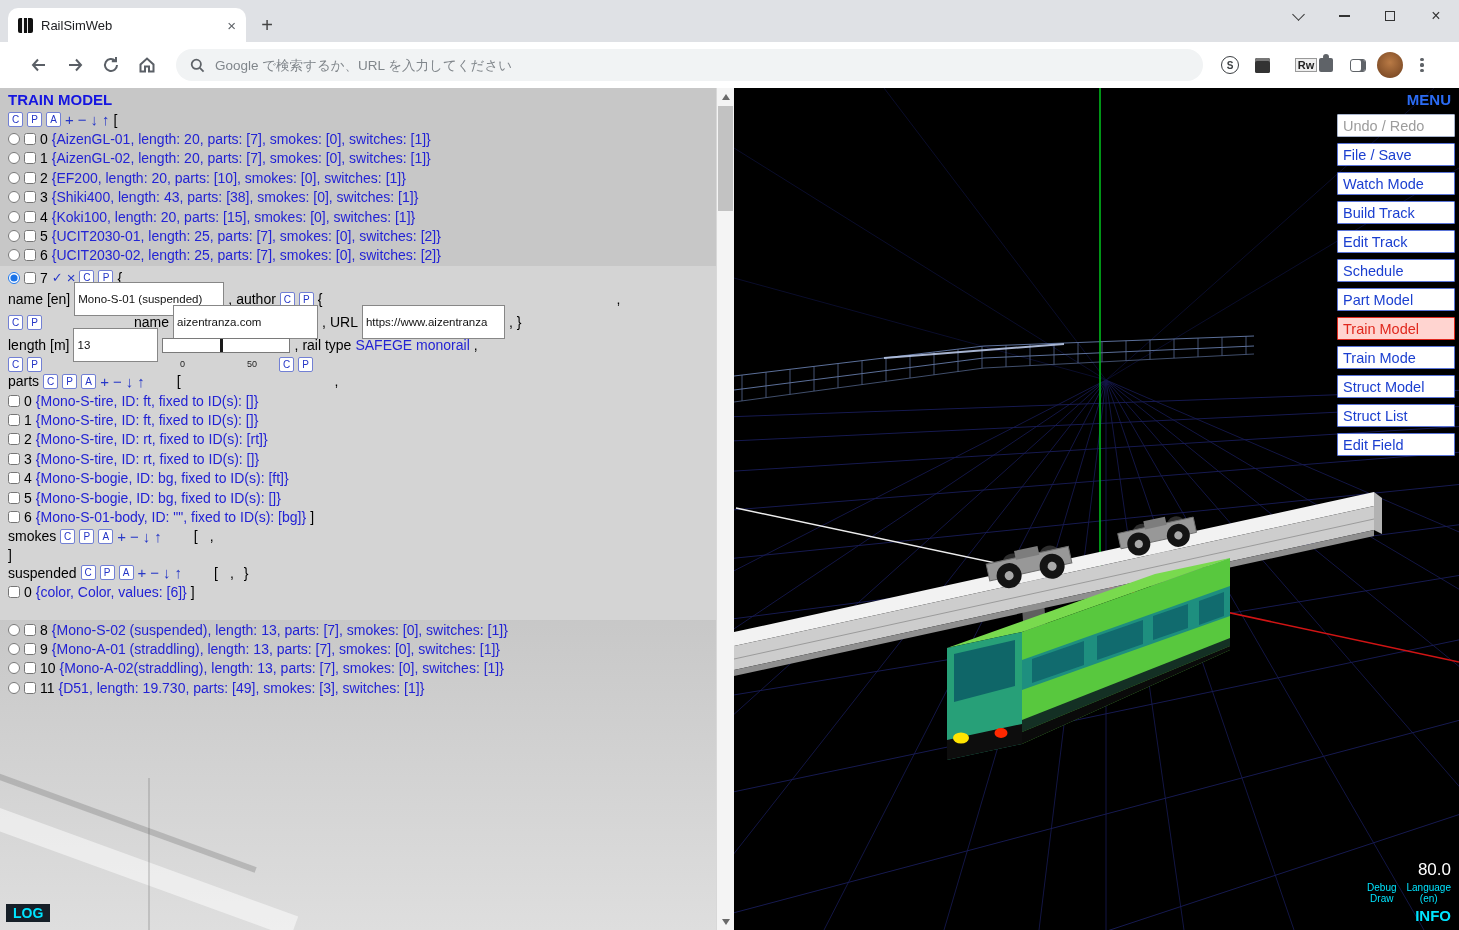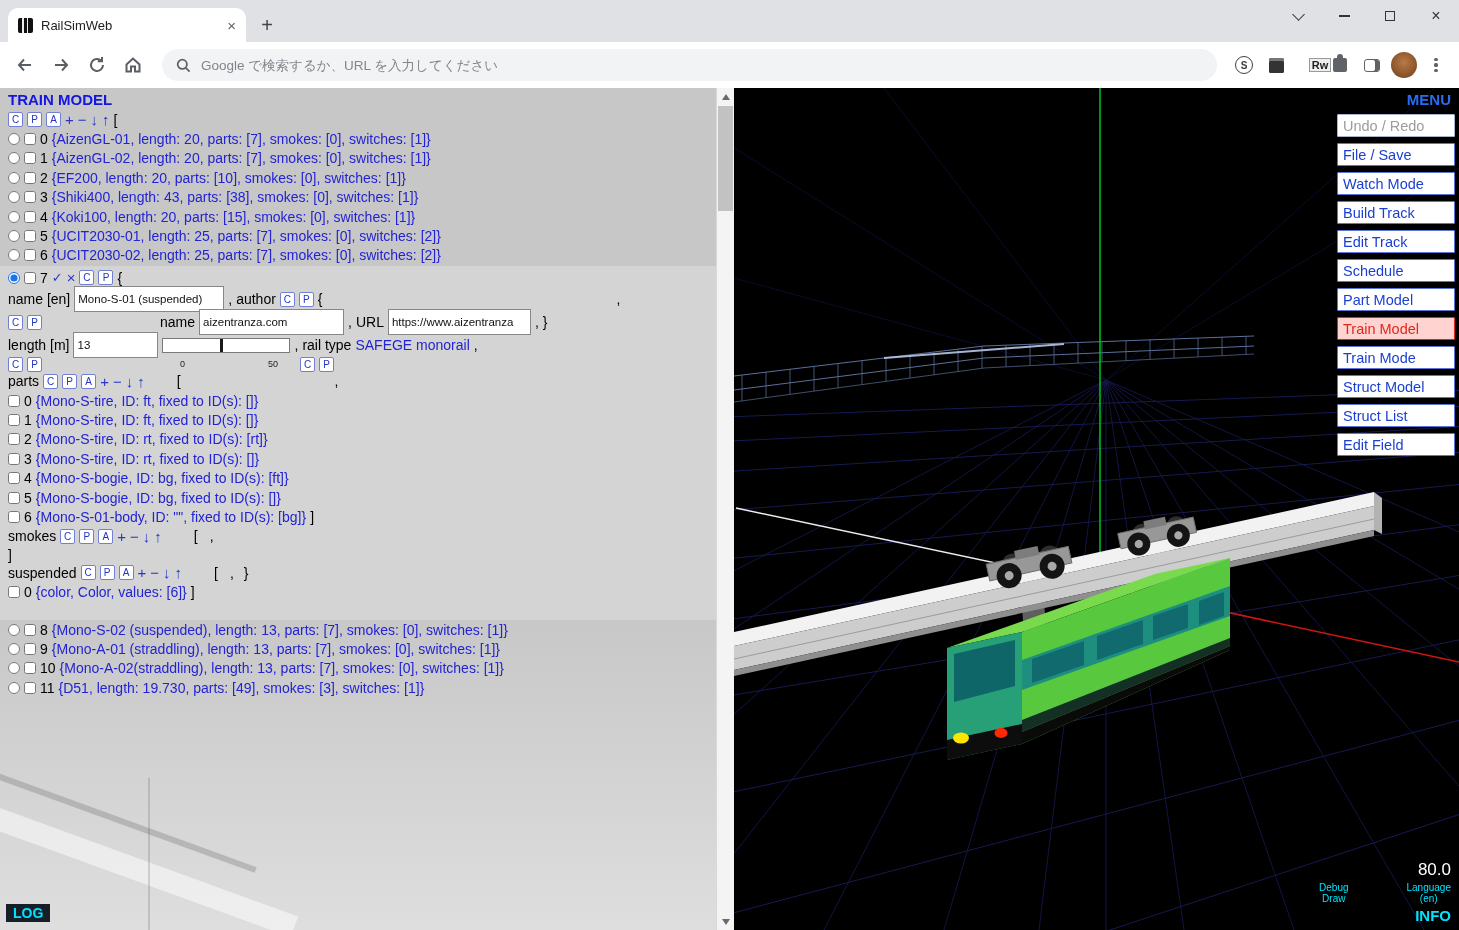--- a/index.html
+++ b/index.html
@@ -21,21 +21,21 @@
              justify-content:center; color:#444; font-size:20px; }
   #win-controls { position:absolute; right:0; top:0; height:42px; display:flex; }
   .win-btn { width:46px; height:32px; display:flex; align-items:center; justify-content:center; color:#333; }
   .chev { width:9px; height:9px; border-right:1.6px solid #333; border-bottom:1.6px solid #333;
           transform:rotate(45deg); margin-top:-4px; }
   .minbar { width:11px; height:1.6px; background:#333; }
   .maxbox { width:10px; height:10px; border:1.5px solid #333; }
   .closex { font-size:16px; }
 
   #addressbar { position:absolute; left:0; top:42px; width:1459px; height:46px; background:#fff;
-                display:flex; align-items:center; padding:0 10px; gap:6px; }
+                display:flex; align-items:center; padding:0 24px; gap:6px; }
   .nav-btn { width:30px; height:30px; display:flex; align-items:center; justify-content:center; border-radius:50%; }
   .nav-btn svg { stroke:#5a5f66; stroke-width:2; fill:none; }
   #omnibox { flex:1; height:32px; background:#f1f3f4; border-radius:16px; display:flex;
              align-items:center; padding:0 14px; gap:10px; margin:0 8px; }
   #omnibox input { flex:1; border:none; outline:none; background:transparent;
                    font:13.5px "Liberation Sans",sans-serif; color:#444; }
   #omnibox input::placeholder { color:#80868b; }
   .ext-icn { width:26px; height:26px; display:flex; align-items:center; justify-content:center;
              color:#3c4043; font-size:11px; font-weight:bold; }
   .circle-s { width:18px; height:18px; border:1.8px solid #3c4043; border-radius:50%;
@@ -62,21 +62,21 @@
   .row { display:flex; align-items:center; gap:4px; height:19.4px; }
   .row-tall { height:23px; }
   .idx { color:#000; }
   .t-blue { color:#2323d4; }
   .blk { color:#000; }
   .glyph { color:#2637c8; font-size:15px; line-height:1; cursor:pointer; }
   .btn-xs { display:inline-flex; align-items:center; justify-content:center; min-width:15px; height:15px;
             font-size:10px; color:#2334c6; background:#fff; border:1px solid #7280d4; border-radius:2px;
             cursor:pointer; }
   input[type=checkbox], input[type=radio] { width:12px; height:12px; margin:0; accent-color:#1a73e8; }
-  input.txt { height:26px; border:1px solid #878787; background:#fff;
+  input.txt { height:34px; border:1px solid #878787; background:#fff;
               font:11.5px "Liberation Sans",sans-serif; padding:0 3px; color:#111; }
   #editor-block { background:#d4d4d4; margin-left:-8px; padding:2px 0 18px 8px; margin-top:1px; }
   .slider { position:relative; width:128px; height:15px; background:#fff; border:1px solid #7a7a7a; }
   .slider-thumb { position:absolute; left:45%; top:0; width:2.5px; height:13px; background:#1a1a1a; }
   .tick-lbl { font-size:9px; color:#222; }
   #log-chip { position:absolute; left:6px; bottom:8px; background:rgba(4,14,24,0.92);
               color:#00e5ff; font-weight:bold; font-size:14px; padding:1px 7px; cursor:pointer; }
   .ghost-rail-1 { position:absolute; left:-45px; top:768px; width:350px; height:22px;
                   background:rgba(255,255,255,0.5); transform:rotate(20deg); }
   .ghost-rail-2 { position:absolute; left:-45px; top:726px; width:310px; height:6px;
@@ -106,21 +106,21 @@
   .menu-btn { height:23px; margin-bottom:6px; background:#fff; border:1px solid #5a74d8;
               color:#1b3fd0; font-size:14.5px; display:flex; align-items:center;
               padding:0 5px; border-radius:1px; cursor:pointer; }
   .menu-btn.disabled { color:#9c9c9c; border-color:#a8b4cc; }
   .menu-btn.active { color:#e0281e; border-color:#e0281e; background:#ffd4d0; }
 
   
   #status-block { position:absolute; right:8px; bottom:6px; text-align:right; }
   #speed-readout { color:#fff; font-size:17px; margin-bottom:2px; }
   #mini-btns { display:flex; gap:10px; justify-content:flex-end; margin-bottom:3px; }
-  .mini-btn { color:#00e5ff; font-size:10px; line-height:11px; text-align:center; cursor:pointer;margin-left:48px; }
+  .mini-btn { color:#00e5ff; font-size:10px; line-height:11px; text-align:center; cursor:pointer; }
   #info-label { color:#00e5ff; font-weight:bold; font-size:15px; cursor:pointer; }
 </style>
 </head>
 <body>
 
 <div id="tabstrip">
   <div id="tab">
     <span id="tab-favicon"></span>
     <span id="tab-title">RailSimWeb</span>
     <span class="tab-close">×</span>
@@ -272,21 +272,21 @@
         <span class="blk">author</span>
         <span class="btn-xs">C</span>
         <span class="btn-xs">P</span>
         <span class="blk">{</span>
         <span class="blk" style="margin-left:290px">,</span>
       </div>
 
       <div class="row row-tall">
         <span class="btn-xs">C</span>
         <span class="btn-xs">P</span>
-        <span class="blk" style="margin-left:114px">name</span>
+        <span class="blk" style="margin-left:88px">name</span>
         <input class="txt" style="width: 145px;" value="aizentranza.com">
         <span class="blk">,</span>
         <span class="blk">URL</span>
         <input class="txt" style="width: 143px;" value="https://www.aizentranza">
         <span class="blk">,</span>
         <span class="blk">}</span>
       </div>
 
       <div class="row row-tall">
         <span class="blk">length [m]</span>
@@ -297,21 +297,21 @@
         <span class="blk">,</span>
         <span class="blk">rail type</span>
         <span class="t-blue">SAFEGE monorail</span>
         <span class="blk">,</span>
       </div>
 
       <div class="row" style="height:15px">
         <span class="btn-xs">C</span>
         <span class="btn-xs">P</span>
         <span class="tick-lbl" style="margin-left:134px">0</span>
-        <span class="tick-lbl" style="margin-left:79px">50</span>
+        <span class="tick-lbl" style="margin-left:58px">50</span>
         <span class="btn-xs" style="margin-left:18px">C</span>
         <span class="btn-xs">P</span>
       </div>
 
       <div class="row">
         <span class="blk">parts</span>
         <span class="btn-xs">C</span>
         <span class="btn-xs">P</span>
         <span class="btn-xs">A</span>
         <span class="glyph">+</span>

